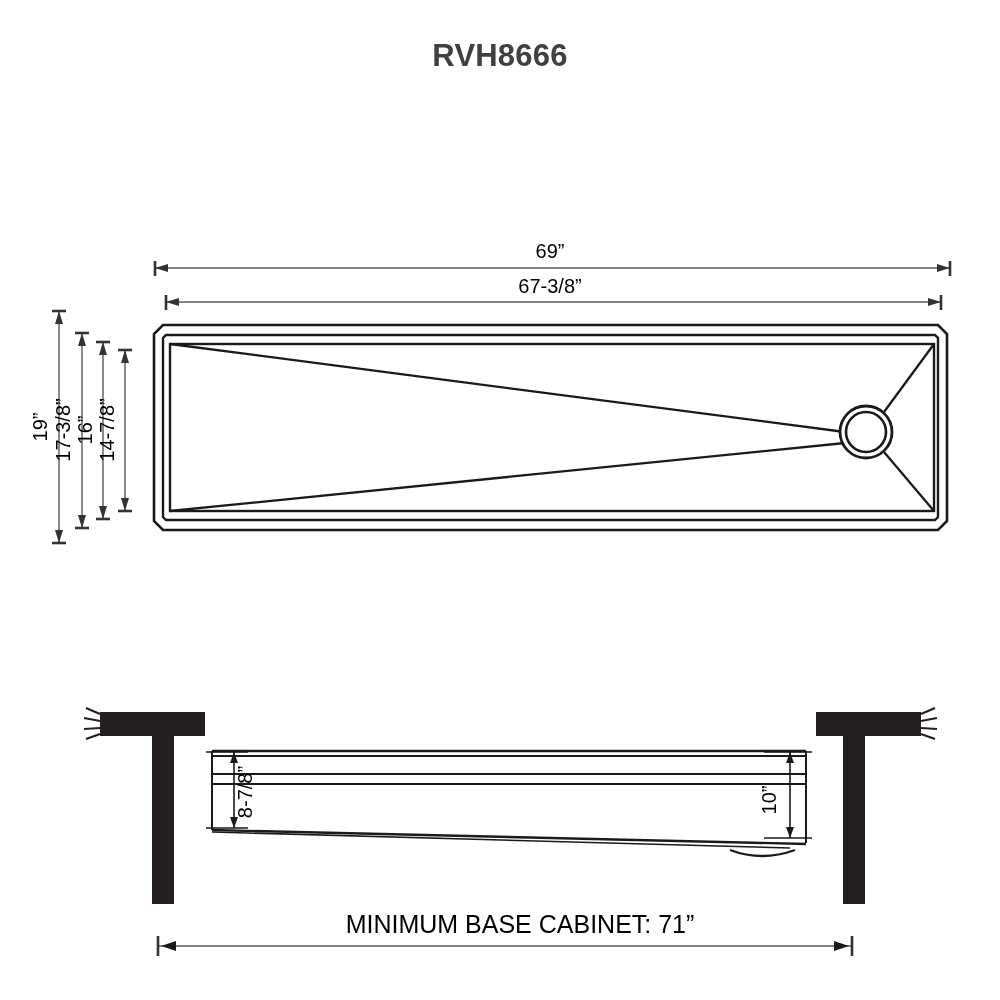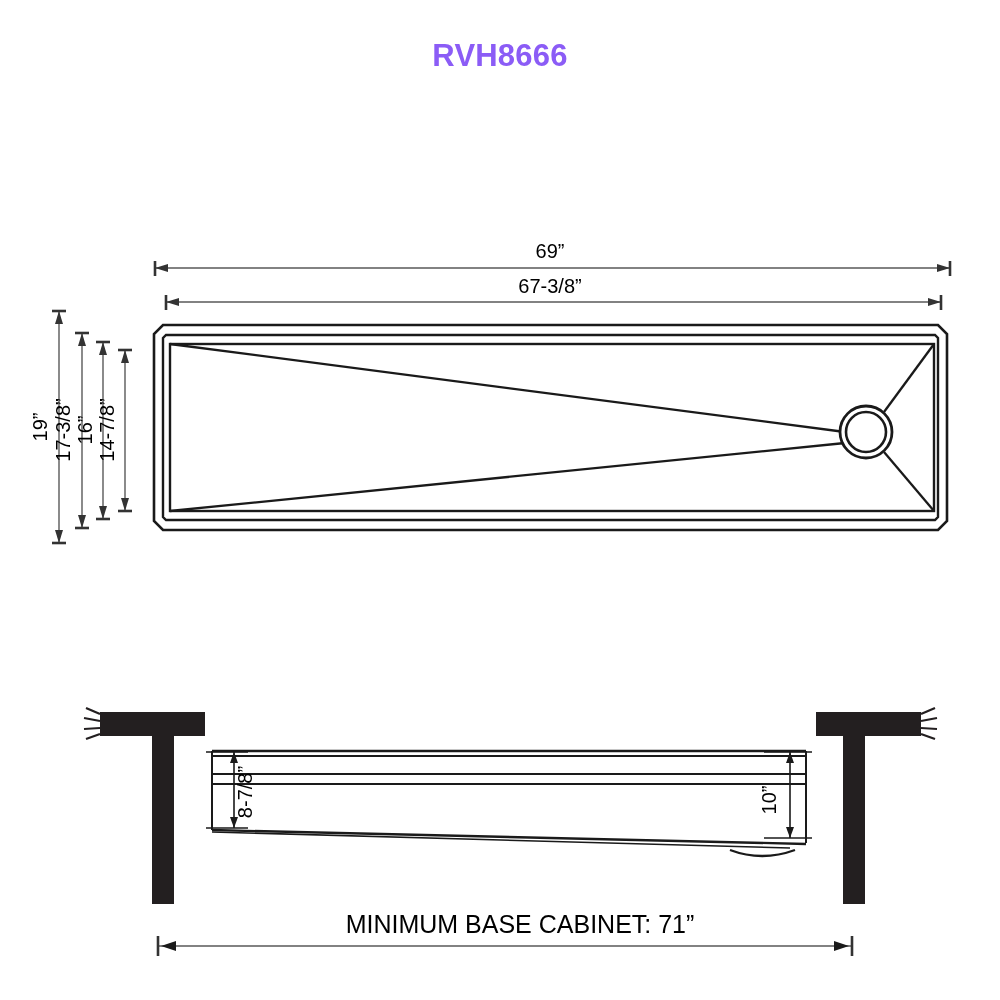--- a/index.html
+++ b/index.html
@@ -19,21 +19,21 @@
   }
   #drawing-title {
     position: absolute;
     left: 0;
     top: 38px;
     width: 1000px;
     text-align: center;
     font-family: "Liberation Sans", sans-serif;
     font-size: 31px;
     font-weight: bold;
-    color: #8b5cf6;
+    color: #404040;
     letter-spacing: 0.2px;
   }
   svg.layer {
     position: absolute;
     left: 0;
     top: 0;
     width: 1000px;
     height: 1000px;
   }
   .dim-text {

